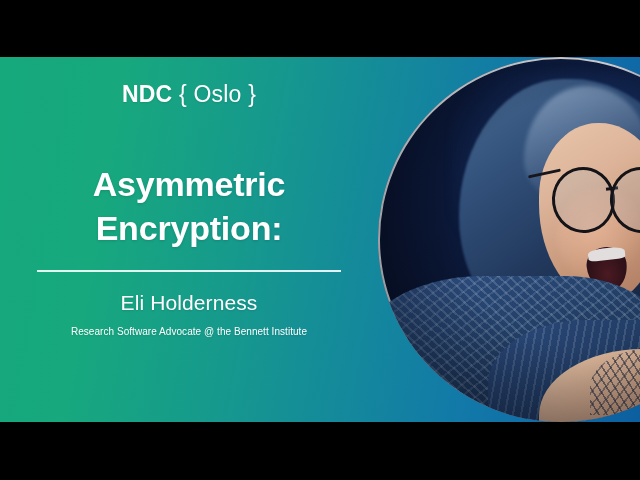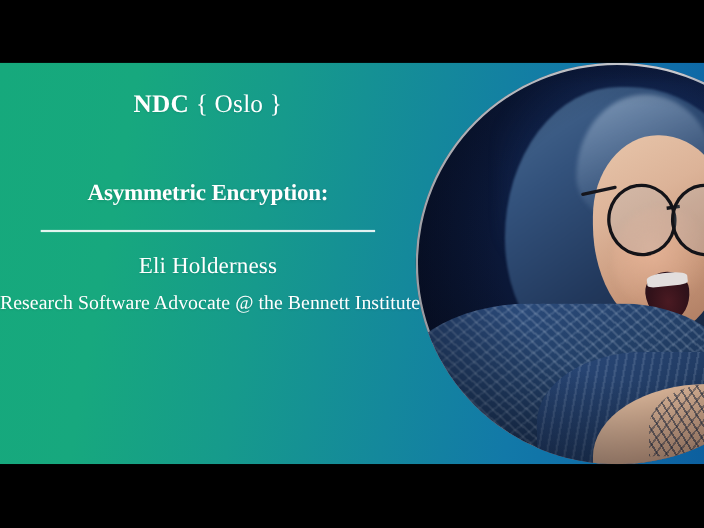--- a/index.html
+++ b/index.html
@@ -11,21 +11,20 @@
   body {
     font-family: "Liberation Sans", sans-serif;
   }
 
   #stage {
     position: relative;
     width: 640px;
     height: 480px;
     overflow: hidden;
     background: #000000;
-    font-family: Liberation Serif, serif;
   }
 
   
   .letterbox {
     position: absolute;
     left: 0;
     width: 640px;
     background: #000000;
     z-index: 40;
   }
@@ -209,21 +208,21 @@
     text-shadow: 0 1px 2px rgba(0,0,0,0.10);
   }
   #brand-logo .brand-ndc { font-weight: 700; }
   #brand-logo .brand-brace { font-weight: 300; }
   #brand-logo .brand-city { font-weight: 300; }
 
   #talk-title {
     margin-top: 56px;
     width: 344px;
     text-align: center;
-    font-size: 21px;
+    font-size: 34px;
     font-weight: 700;
     line-height: 1.30;
     letter-spacing: -0.2px;
     text-shadow: 0 1px 3px rgba(0,0,0,0.14);
   }
   #talk-title .title-line { display: block; }
 
   #divider {
     margin-top: 20px;
     width: 304px;
@@ -238,21 +237,21 @@
     font-weight: 400;
     line-height: 1;
     letter-spacing: 0.1px;
     text-shadow: 0 1px 2px rgba(0,0,0,0.12);
   }
 
   #speaker-role {
     margin-top: 13px;
     width: 378px;
     text-align: center;
-    font-size: 18px;
+    font-size: 10px;
     font-weight: 400;
     line-height: 1.2;
     letter-spacing: 0.05px;
     white-space: nowrap;
     text-shadow: 0 1px 2px rgba(0,0,0,0.12);
   }
 </style>
 </head>
 <body>
 

